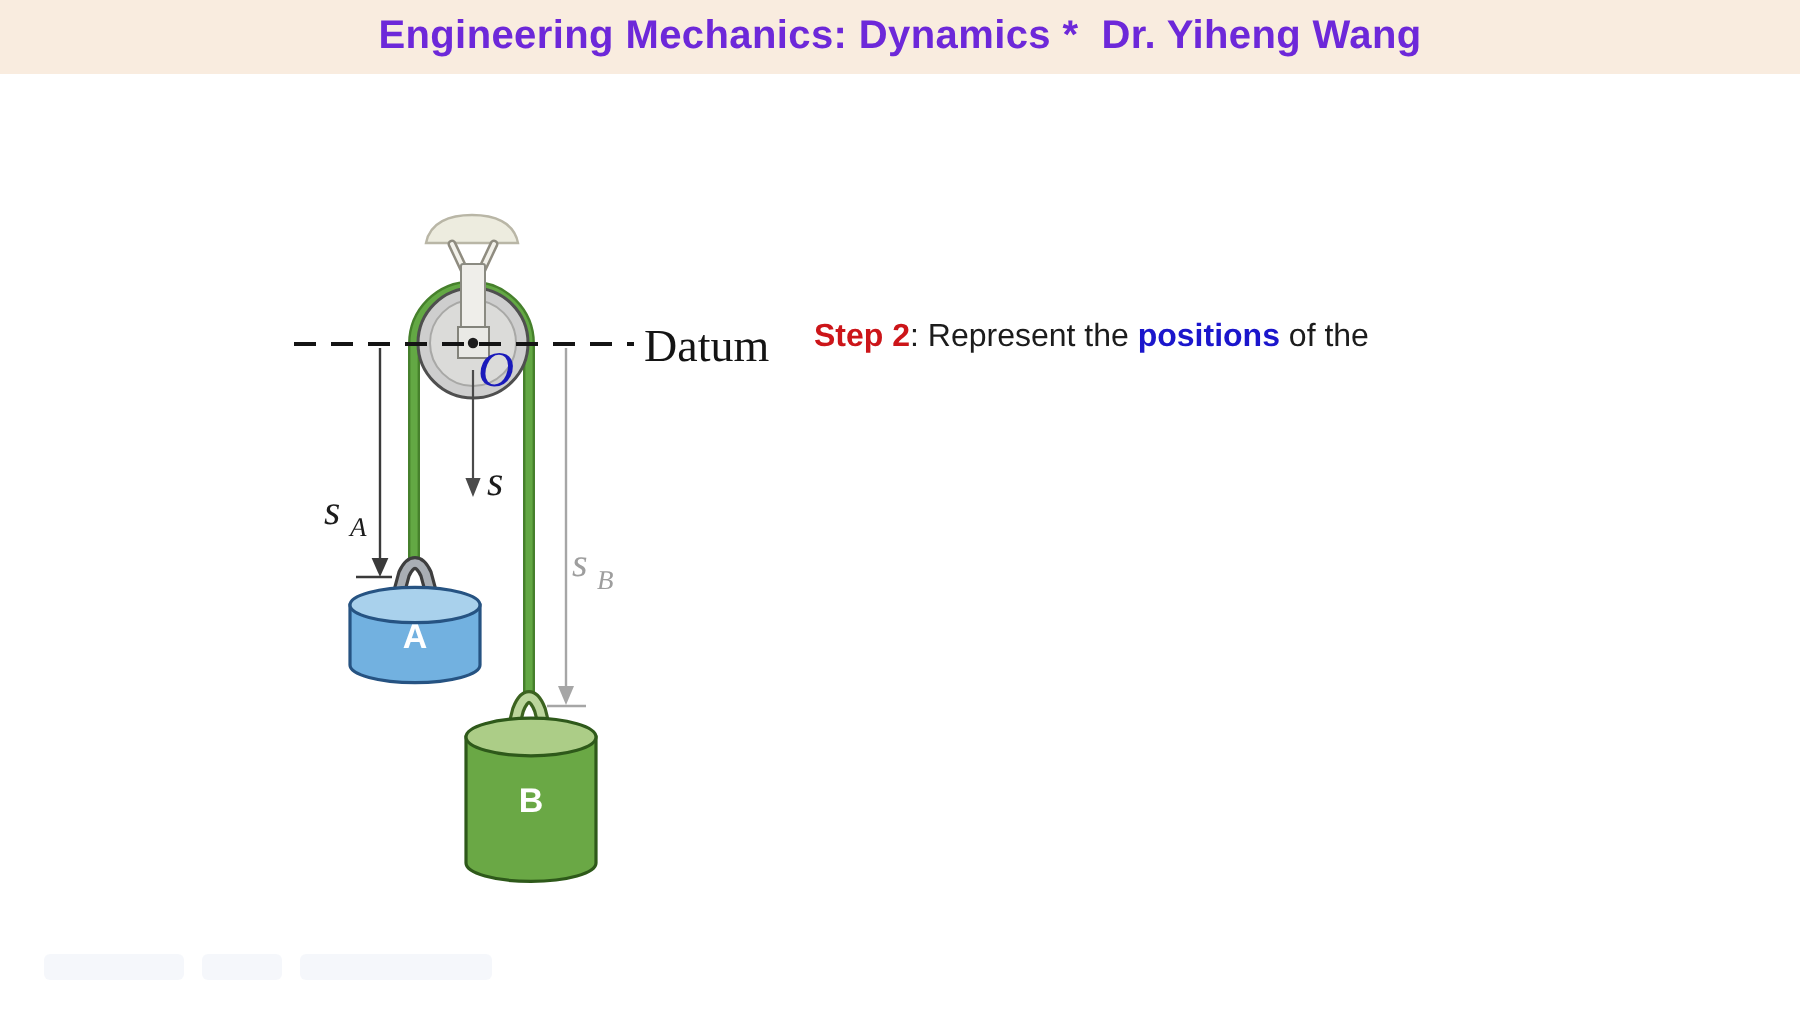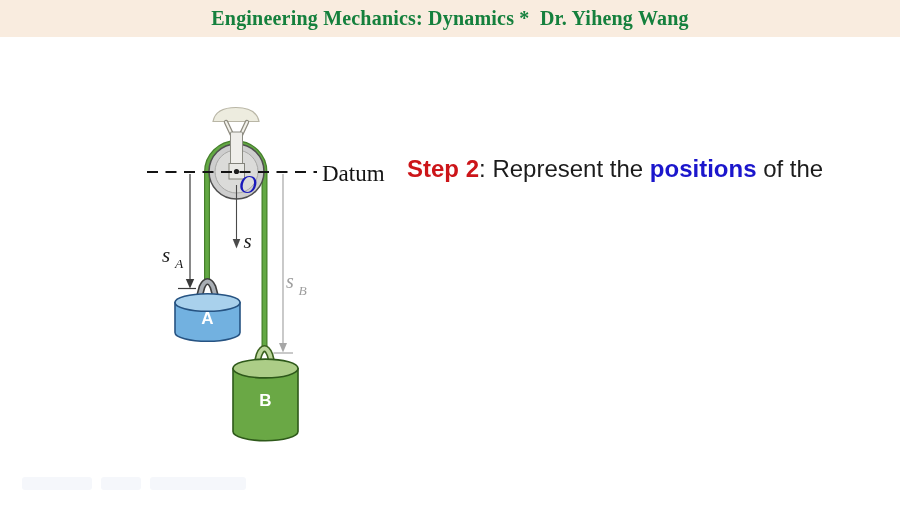--- a/index.html
+++ b/index.html
@@ -5,26 +5,26 @@
   html,body{margin:0;padding:0;}
   body{
     width:900px;height:506px;position:relative;background:#ffffff;overflow:hidden;
     font-family:"Liberation Sans",sans-serif;
   }
   .header{
     position:absolute;left:0;top:0;width:900px;height:37px;background:#f9ecdf;
     display:flex;align-items:center;justify-content:center;
   }
   .header-title{
-    font-family:Liberation Serif, serif;font-weight:bold;font-size:20px;
-    color:#15803d;white-space:pre;letter-spacing:.2px;
+    font-family:Liberation Sans, sans-serif;font-weight:bold;font-size:20px;
+    color:#6d28d9;white-space:pre;letter-spacing:.2px;
   }
   .step{
     position:absolute;left:407px;top:155px;width:430px;
-    font-size:24px;line-height:28px;color:#1c1c1c;
+    font-size:16px;line-height:28px;color:#1c1c1c;
   }
   .step .red{color:#cc1519;font-weight:bold;}
   .step .blue{color:#1b16cc;font-weight:bold;}
   svg.diagram{position:absolute;left:130px;top:90px;}
   .serif{font-family:"Liberation Serif",serif;}
   .serif-it{font-family:"Liberation Serif",serif;font-style:italic;}
   .sans-bold{font-family:"Liberation Sans",sans-serif;font-weight:bold;}
   .dimline{stroke:#3a3a3a;stroke-width:1.2;}
   .dimline-gray{stroke:#a6a6a6;stroke-width:1.2;}
   .rope-under{fill:none;stroke:#46802c;stroke-width:6;}

